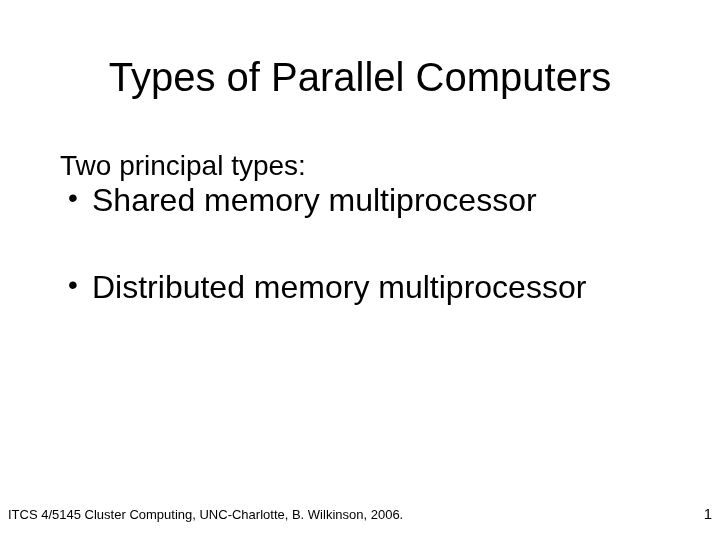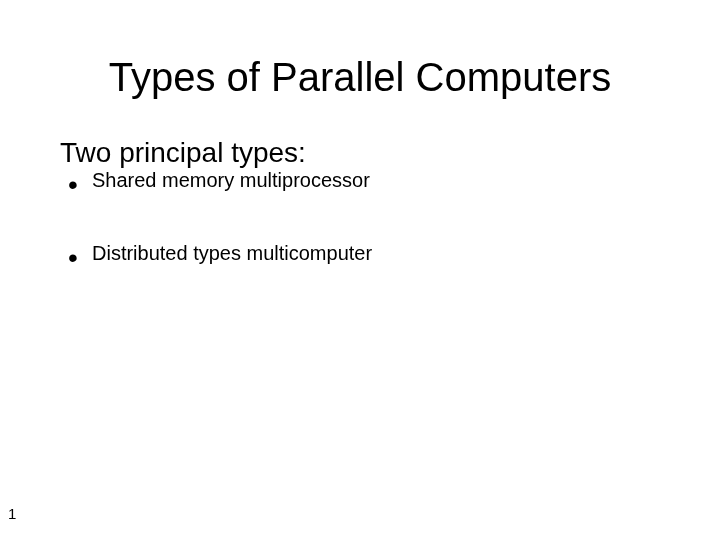--- a/index.html
+++ b/index.html
@@ -19,33 +19,33 @@
     .slide {
       width: 100%;
       height: 100%;
       padding: 55px 60px 20px 60px;
       position: relative;
     }
     .title {
       font-size: 40px;
       font-weight: normal;
       text-align: center;
-      margin-bottom: 37px;
+      margin-bottom: 50px;
       letter-spacing: 0px;
     }
     .subtitle {
       font-size: 28px;
       font-weight: normal;
     }
     .bullet-list {
       list-style: none;
       padding-left: 0;
     }
     .bullet-item {
-      font-size: 20px;
+      font-size: 32px;
       font-weight: normal;
       margin-bottom: 50px;
       padding-left: 32px;
       position: relative;
     }
     .bullet-item::before {
       content: "•";
       position: absolute;
       left: 8px;
       top: 0;
@@ -69,18 +69,19 @@
     }
   </style>
 </head>
 <body>
 
 <div class="slide">
   <h1 class="title">Types of Parallel Computers</h1>
   <p class="subtitle">Two principal types:</p>
   <ul class="bullet-list">
     <li class="bullet-item">Shared memory multiprocessor</li>
-    <li class="bullet-item">Distributed types multicomputer</li>
+    <li class="bullet-item">Distributed memory multiprocessor</li>
   </ul>
   <div class="footer">
+    <span class="footer-left">ITCS 4/5145 Cluster Computing, UNC-Charlotte, B. Wilkinson, 2006.</span>
     <span class="footer-right">1</span>
   </div>
 </div>
 
 </body></html>

